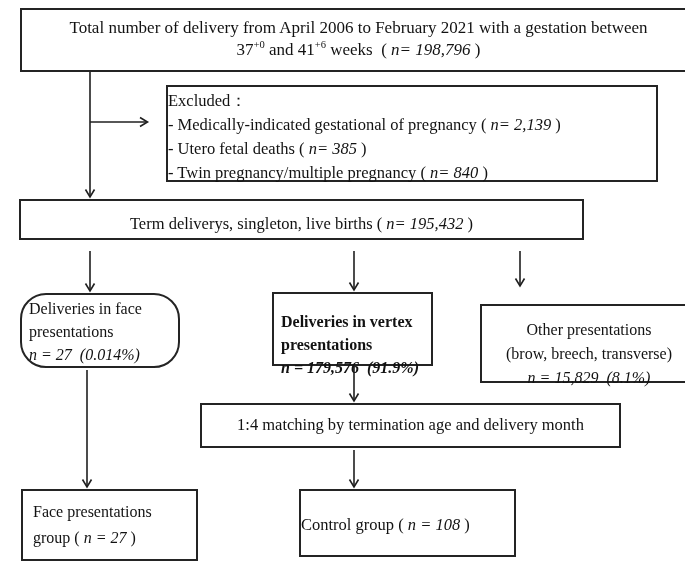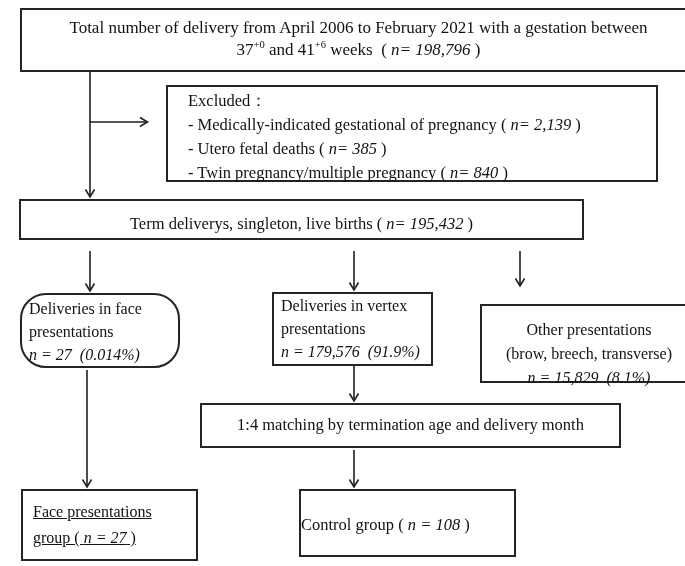--- a/index.html
+++ b/index.html
@@ -17,27 +17,27 @@
     box-sizing:border-box;
     border:2px solid #242424;
     background:#ffffff;
     margin-left:16px;
   }
   .t{white-space:pre-wrap;}
   .it{font-style:italic;}
   sup.sup{font-size:62%;vertical-align:super;line-height:0;}
 
   .box-total{left:4px;top:8px;width:677px;height:64px;font-size:17px;line-height:22px;padding-top:7px;text-align:center;}
-  .box-excluded{left:150px;top:85px;width:492px;height:97px;font-size:16.5px;line-height:24px;padding:2px 20px;}
+  .box-excluded{left:150px;top:85px;width:492px;height:97px;font-size:16.5px;line-height:24px;padding:2px 0;}
   .box-term{left:3px;top:199px;width:565px;height:41px;font-size:16.5px;line-height:45px;text-align:center;}
   .box-face{left:4px;top:293px;width:160px;height:75px;font-size:16px;line-height:23px;padding:2px 7px;border-radius:26px;}
-  .box-vertex{left:256px;top:292px;width:161px;height:74px;font-size:16px;line-height:23px;padding:0 7px;}
+  .box-vertex{left:256px;top:292px;width:161px;height:74px;font-size:16px;line-height:23px;padding:16px 7px;font-weight:bold;}
   .box-other{left:464px;top:304px;width:218px;height:79px;font-size:16px;line-height:24px;padding:12px 2px;text-align:center;}
   .box-matching{left:184px;top:403px;width:421px;height:45px;font-size:16.5px;line-height:40px;text-align:center;}
-  .box-facegroup{left:5px;top:489px;width:177px;height:72px;font-size:16px;line-height:26px;padding:8px 10px;text-decoration:underline;}
+  .box-facegroup{left:5px;top:489px;width:177px;height:72px;font-size:16px;line-height:26px;padding:8px 10px;}
   .box-control{left:283px;top:489px;width:217px;height:68px;font-size:16.5px;line-height:67px;text-align:left;}
 </style>
 </head>
 <body>
 
 <div class="stage">
 
   <svg class="arrows" viewBox="0 0 685 566" fill="none" stroke="#1f1f1f" stroke-width="1.6">
     <g>
       <path d="M90 72 V196"></path>

